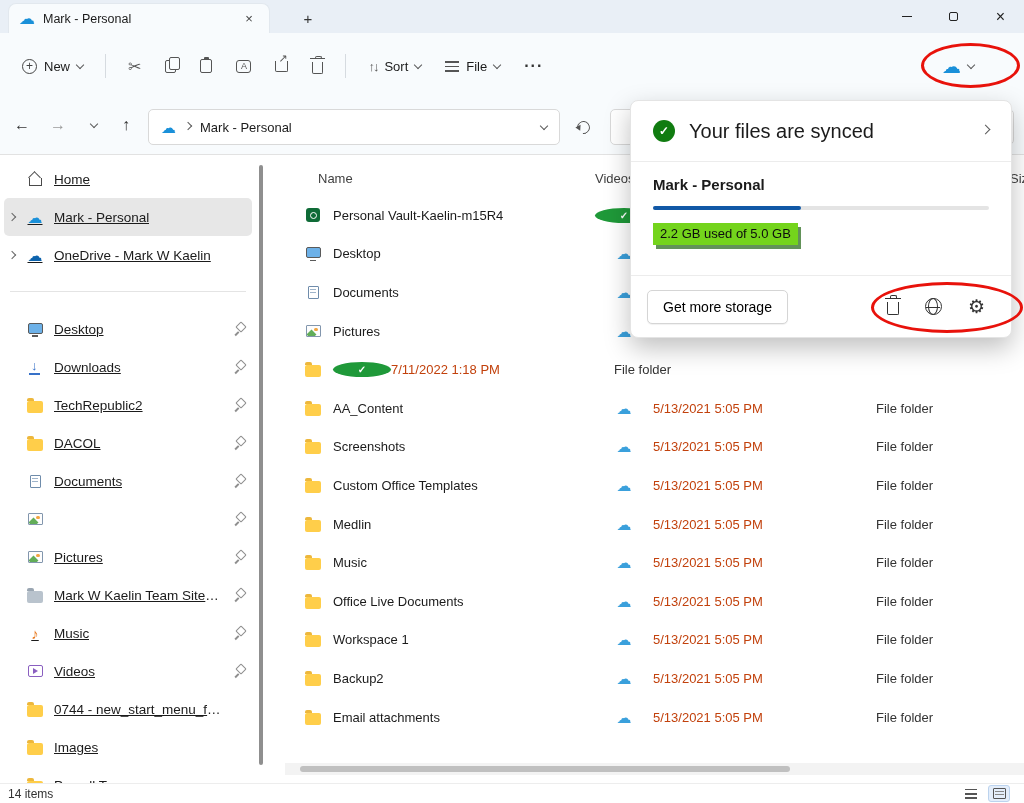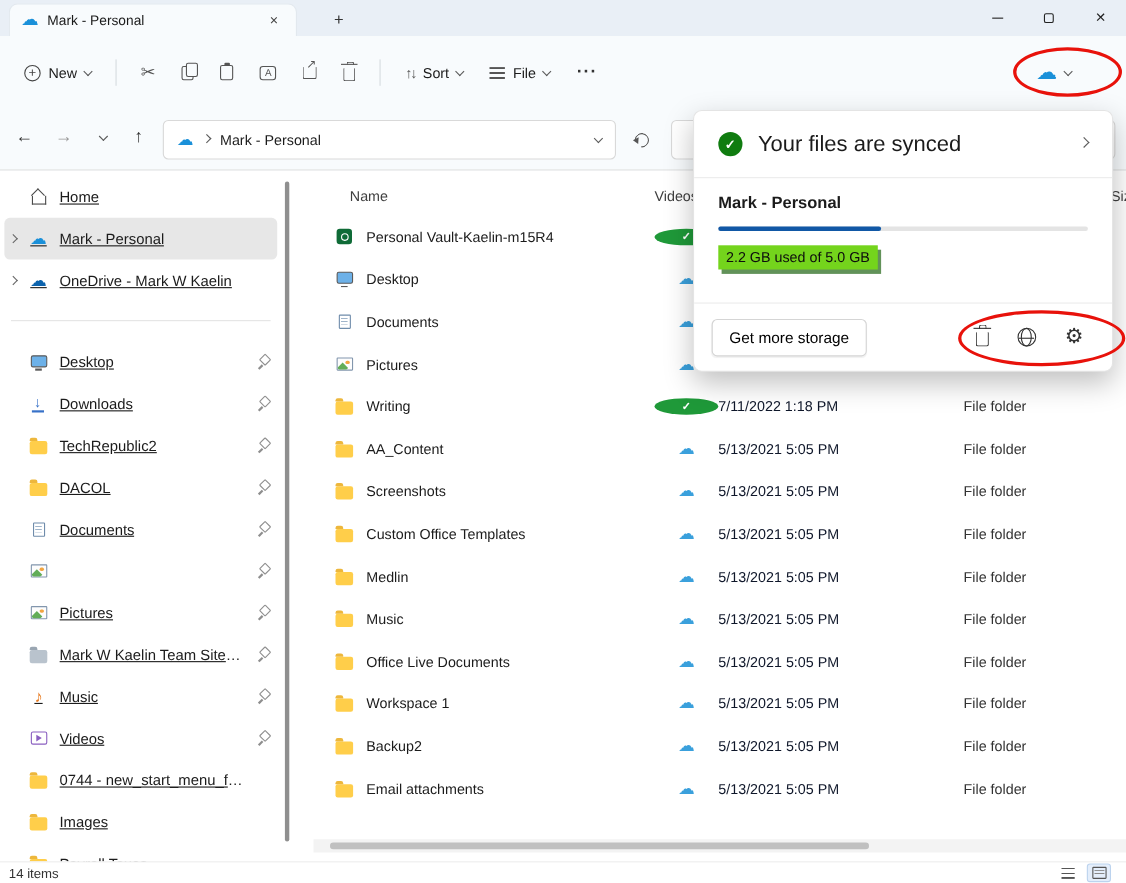--- a/index.html
+++ b/index.html
@@ -153,21 +153,21 @@
   #filelist { position:absolute; left:285px; top:160px; width:739px; height:600px; }
   .fheader { display:flex; align-items:center; height:36px; color:#3f3f3f; font-size:13px;
     padding-left:33px; }
   .fheader span { flex:none; }
   .h-name { width:277px; } .h-status { width:58px; } .h-date { width:223px; } .h-type { width:134px; }
   .h-size { width:40px; }
   .frow { display:flex; align-items:center; height:38.6px; padding-left:18px; border-radius:4px; }
   .frow .ficon { width:20px; margin-right:10px; display:flex; justify-content:center; flex:none; }
   .frow .fname { width:262px; white-space:nowrap; overflow:hidden; text-overflow:ellipsis; flex:none; }
   .frow .fstatus { width:58px; display:flex; justify-content:center; flex:none; }
-  .frow .fdate { width:223px; color:#0f172a; flex:none; }
+  .frow .fdate { width:223px; color:#c2410c; flex:none; }
   .frow .ftype { width:134px; color:#333; flex:none; }
   .st-synced { width:15px; height:15px; border-radius:50%; background:var(--synced_green,#1f9939);
     display:flex; align-items:center; justify-content:center; }
   .st-synced::before { content:"✓"; color:#fff; font-size:10px; font-weight:bold; }
   .st-cloud::before { content:"☁"; font-size:15px; color:#3aa0dc; line-height:1; }
 
   
   #hscroll { position:absolute; left:285px; top:763px; width:739px; height:12px; background:#f3f3f3; }
   #hscroll .thumb { position:absolute; left:15px; top:3px; width:490px; height:6px;
     background:#c0c0c0; border-radius:3px; }
@@ -472,21 +472,20 @@
       </span>
     <span class="fname">Pictures</span>
     <span class="fstatus st-cloud"></span>
     <span class="fdate"></span>
     <span class="ftype"></span>
   </div>
   <div class="frow">
     <span class="ficon">
         <span class="folder"></span>
       </span>
-    <span class="fname">Writing</span>
     <span class="fstatus st-synced"></span>
     <span class="fdate">7/11/2022 1:18 PM</span>
     <span class="ftype">File folder</span>
   </div>
   <div class="frow">
     <span class="ficon">
         <span class="folder"></span>
       </span>
     <span class="fname">AA_Content</span>
     <span class="fstatus st-cloud"></span>

